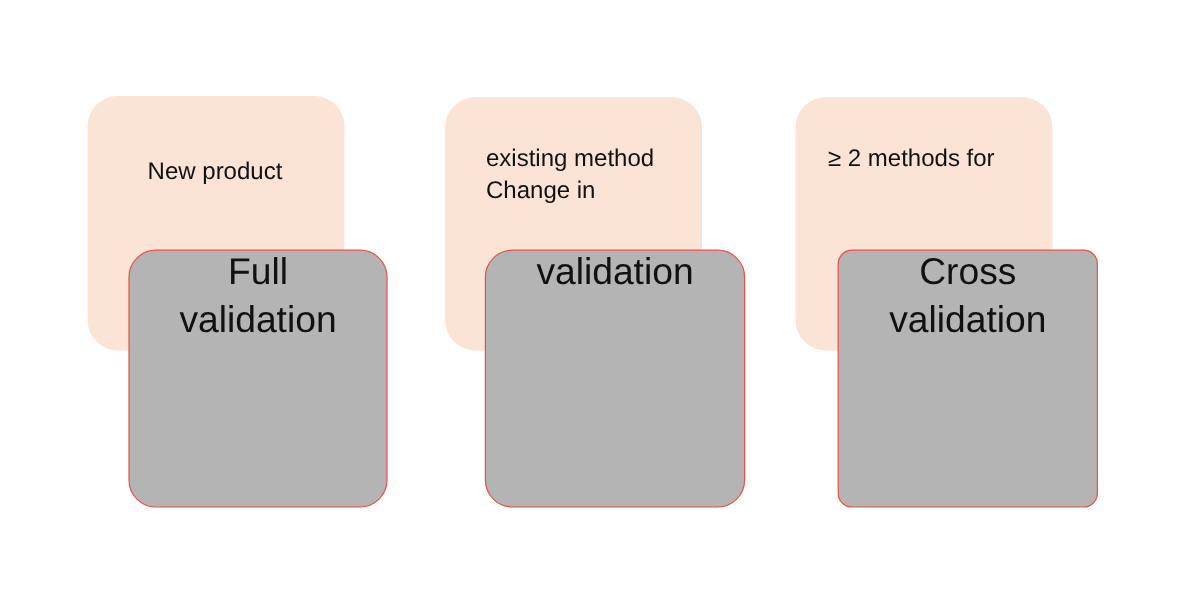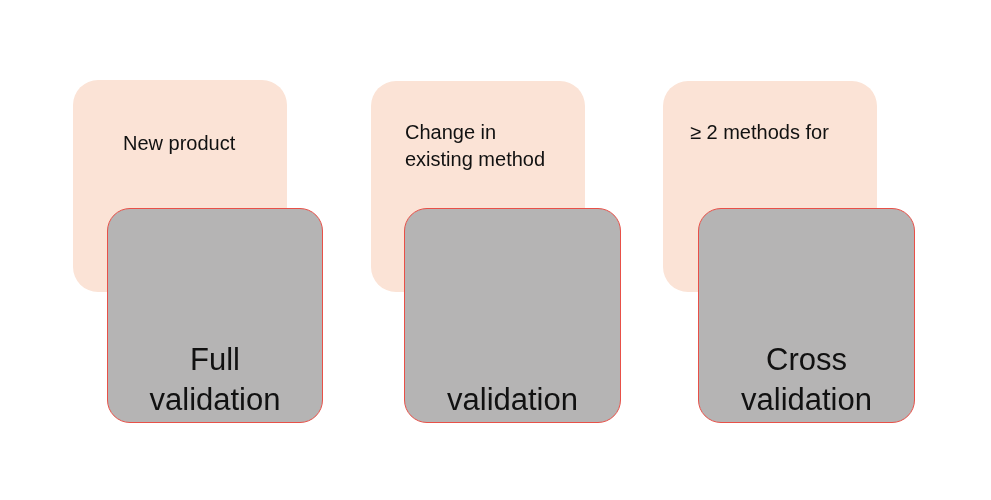--- a/index.html
+++ b/index.html
@@ -44,26 +44,26 @@
   
   .gray {
     position: absolute;
     width: 216px;
     height: 215px;
     background: var(--gray-fill, #b5b4b4);
     border: 1.5px solid var(--red-border, #e85048);
     border-radius: 23px;
     box-sizing: border-box;
     display: flex;
-    align-items: flex-end;
+    align-items: flex-start;
     justify-content: center;
   }
   .gray-1 { left: 107px; top: 208px; }
   .gray-2 { left: 404px; top: 208px; width: 217px; }
-  .gray-3 { left: 698px; top: 208px; width: 217px; }
+  .gray-3 { left: 698px; top: 208px; width: 217px; border-radius: 12px; }
 
   .vtext {
     font-size: 31px;
     line-height: 40px;
     text-align: center;
     transform: translateY(-2px);
   }
   .vtext span { display: block; }
 </style>
 </head>
@@ -78,22 +78,22 @@
   </div>
   <div class="gray gray-1">
     <div class="vtext">
       <span>Full</span>
       <span>validation</span>
     </div>
   </div>
 
   <div class="peach peach-2"></div>
   <div class="cond cond-2">
+    <span>existing method</span>
     <span>Change in</span>
-    <span>existing method</span>
   </div>
   <div class="gray gray-2">
     <div class="vtext">
       <span>validation</span>
     </div>
   </div>
 
   <div class="peach peach-3"></div>
   <div class="cond cond-3">
     <span>≥ 2 methods for</span>

